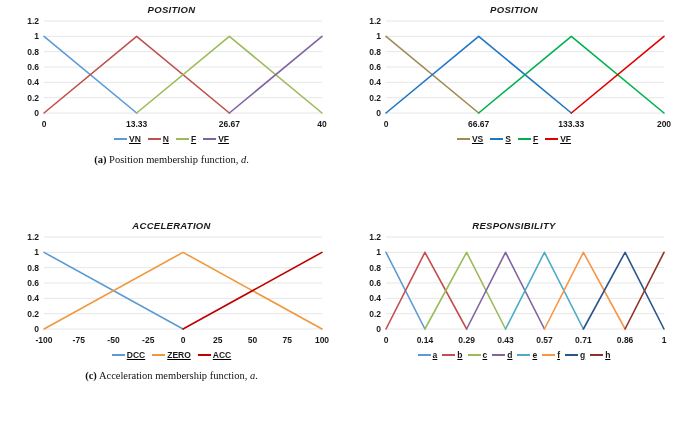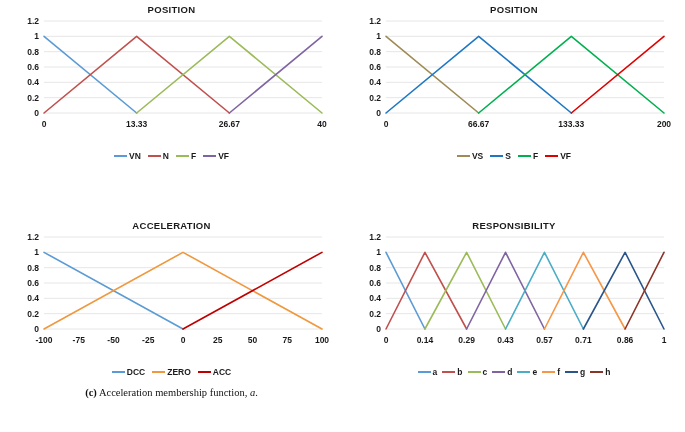--- a/index.html
+++ b/index.html
@@ -13,29 +13,30 @@
     display:grid;
     grid-template-columns:343px 342px;
     grid-template-rows:216px 216px;
     width:685px;height:432px;
   }
   .panel{position:relative;display:flex;flex-direction:column;align-items:center;}
   .chart-title{
     font-size:9.5px;font-weight:bold;letter-spacing:.3px;
     color:#1a1a1a;text-align:center;margin-top:4px;
     font-family:"Liberation Sans", sans-serif;
+    font-style:italic;
   }
   .plot-wrap{position:relative;}
   svg{display:block;}
   .ytick{font-size:8.5px;font-weight:bold;fill:#1a1a1a;font-family:"Liberation Sans",sans-serif;text-anchor:end;}
   .xtick{font-size:8.5px;font-weight:bold;fill:#1a1a1a;font-family:"Liberation Sans",sans-serif;text-anchor:middle;}
   .gridline{stroke:#e6e6e6;stroke-width:1;}
   .legend{
     display:flex;flex-direction:row;justify-content:flex-end;align-items:center;
-    gap:7px;margin-top:18px;flex-wrap:nowrap;
+    gap:7px;margin-top:1px;flex-wrap:nowrap;text-decoration:underline;
   }
   .legend-item{display:flex;align-items:center;gap:2px;}
   .legend-swatch{display:inline-block;width:13px;height:2.5px;border-radius:0;}
   .legend-label{font-size:8.5px;font-weight:bold;color:#1a1a1a;font-family:"Liberation Sans",sans-serif;}
   .caption{
     font-family:"Liberation Serif", serif;
     font-size:10.5px;color:#111;text-align:center;
     margin-top:9px;line-height:1.32;max-width:250px;
   }
   .caption b{font-weight:bold;}
@@ -85,20 +86,25 @@
         </div>
         <div class="legend-item">
           <span class="legend-swatch" style="background: rgb(155, 187, 89);"></span>
           <span class="legend-label">F</span>
         </div>
         <div class="legend-item">
           <span class="legend-swatch" style="background: rgb(128, 100, 162);"></span>
           <span class="legend-label">VF</span>
         </div>
       </div>
+    <div class="caption">
+      <b>(a)</b>
+      <span>Position membership function,</span>
+      <i>d</i><span>.</span>
+    </div>
   </div>
 
   <div class="panel">
     <div class="chart-title">POSITION</div>
     <div class="plot-wrap">
       <svg id="svg-1" width="320" height="118" viewBox="0 0 320 118">
           <line x1="32" y1="98" x2="310" y2="98" class="gridline"></line>
           <text x="27" y="101" class="ytick">0</text>
           <line x1="32" y1="82.66666666666666" x2="310" y2="82.66666666666666" class="gridline"></line>
           <text x="27" y="85.66666666666666" class="ytick">0.2</text>

